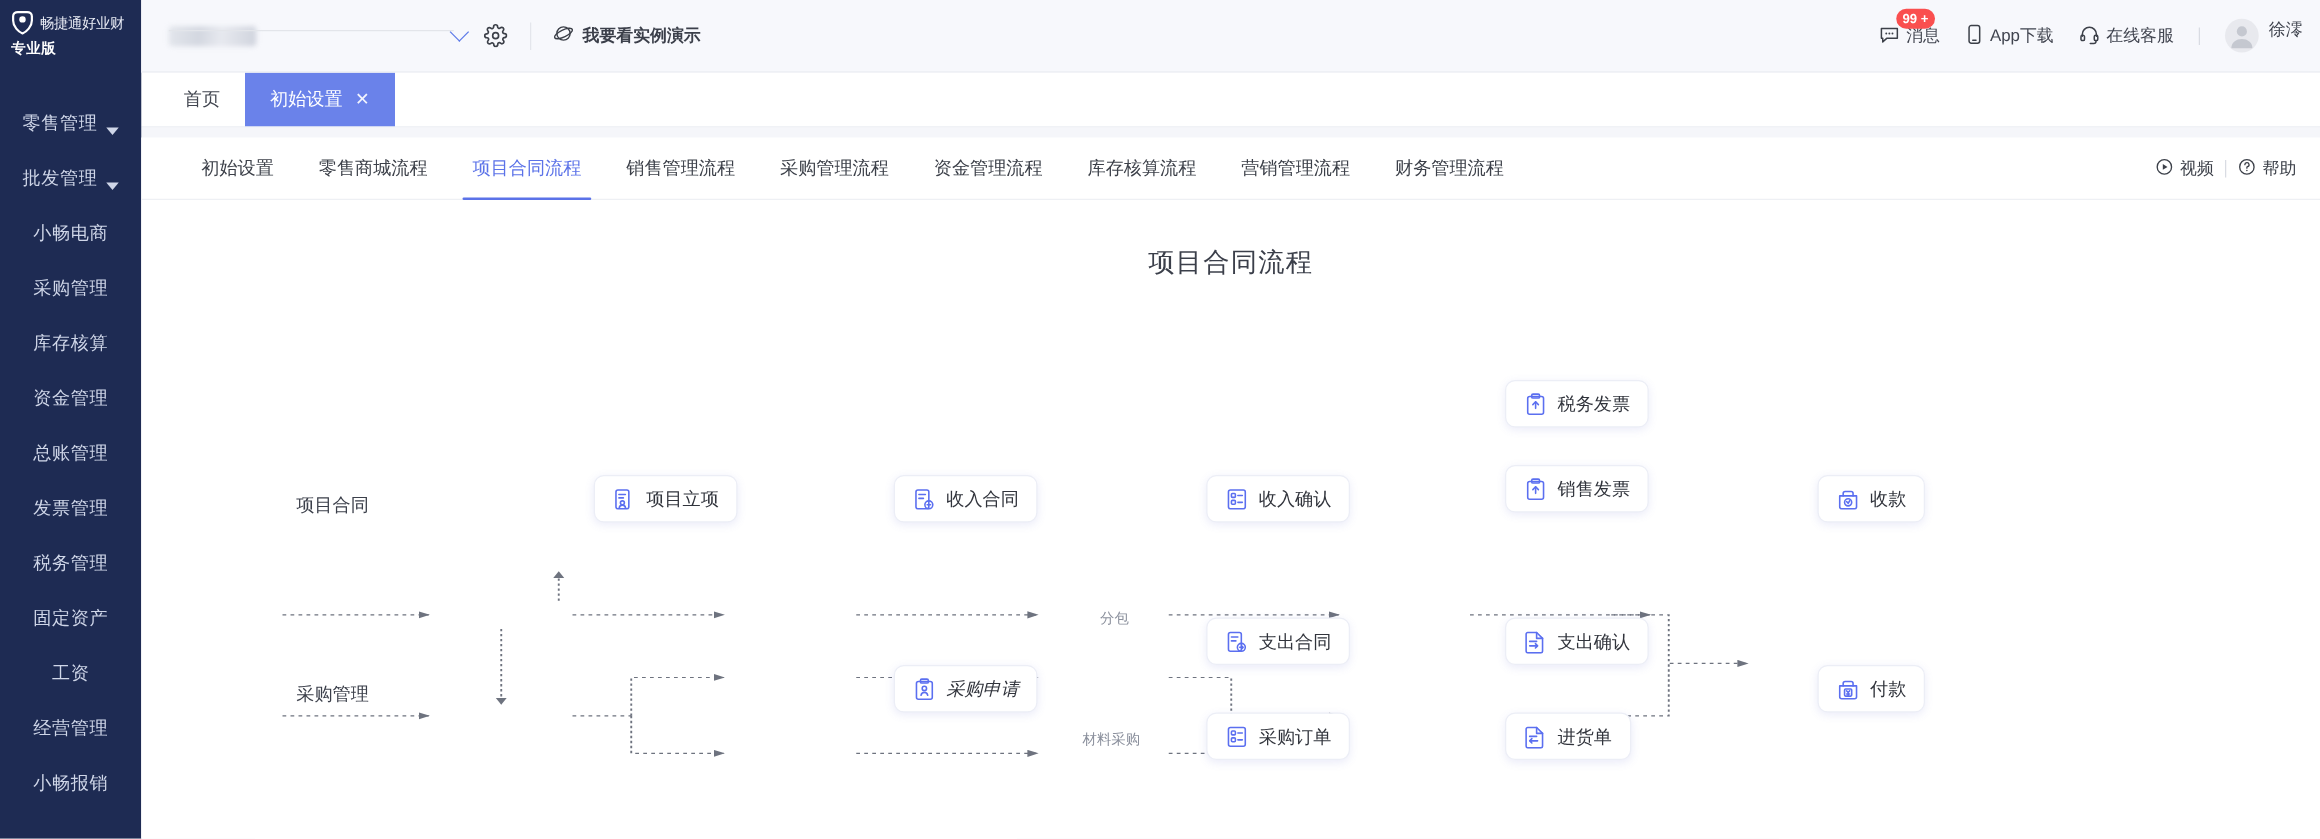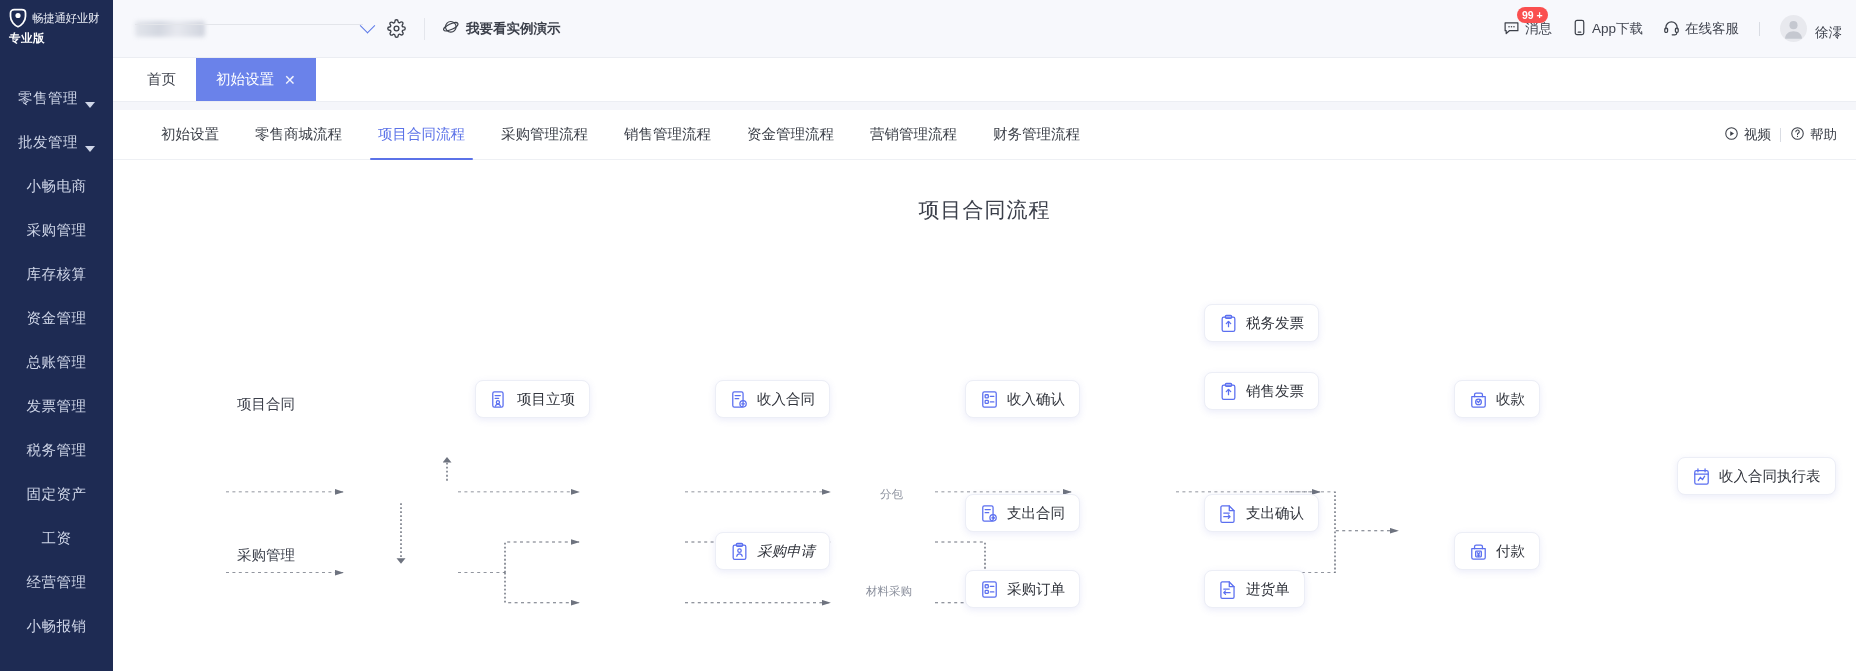--- a/index.html
+++ b/index.html
@@ -67,21 +67,21 @@
   .gear-btn { margin-left: 2px; cursor: pointer; display:flex; align-items:center; }
   .vdiv { width: 1px; height: 22px; background: #e4e6ec; margin: 0 18px; }
   .demo-link { display: flex; align-items: center; gap: 6px; color: #3b3f4a; font-size: 13.5px; cursor: pointer; font-weight: bold; }
   .topbar-right { margin-left: auto; display: flex; align-items: center; gap: 20px; }
   .tb-item { display: flex; align-items: center; gap: 5px; color: #40444f; font-size: 13.5px; cursor: pointer; position: relative; }
   .badge {
     position: absolute; top: -12px; left: 14px;
     background: #fa4f4f; color: #fff; font-size: 10.5px; line-height: 1;
     border-radius: 9px; padding: 3px 5px 3px 5px; font-weight: 700; white-space: nowrap;
   }
-  .avatar-wrap { display:flex; align-items:flex-end; gap:8px; }
+  .avatar-wrap { display:flex; align-items:flex-start; gap:8px; }
   .avatar {
     width: 27px; height: 27px; border-radius: 50%; background: #e8e9ee;
     display: flex; align-items: center; justify-content: center; overflow:hidden;
   }
   .uname { color:#3b3f4a; font-size:13.5px; white-space:nowrap; }
 
   
   .tabstrip {
     height: 44px; background: #ffffff; display: flex; align-items: stretch;
     padding-left: 14px; border-bottom: 1px solid #eceef3;
@@ -289,23 +289,24 @@
         </div>
       </div>
 
     <section class="content">
 
       <div class="subnav">
         <div id="subnav-tabs" style="display:flex;align-items:stretch;">
             <div class="subtab">初始设置</div>
             <div class="subtab">零售商城流程</div>
             <div class="subtab active">项目合同流程</div>
+            <div class="subtab">销售管理流程</div>
             <div class="subtab">采购管理流程</div>
-            <div class="subtab">销售管理流程</div>
             <div class="subtab">资金管理流程</div>
+            <div class="subtab">库存核算流程</div>
             <div class="subtab">营销管理流程</div>
             <div class="subtab">财务管理流程</div>
           </div>
         <div class="subnav-right">
           <div class="snr-item">
             <span>
               <svg width="15" height="15" viewBox="0 0 24 24" fill="none" stroke="#3c4049" stroke-width="1.7">
                 <circle cx="12" cy="12" r="9.2"></circle>
                 <path d="M10 8.2l6 3.8-6 3.8z" fill="#3c4049" stroke="none"></path>
               </svg>
@@ -429,32 +430,20 @@
             <span class="ico">
               <svg width="19" height="19" viewBox="0 0 24 24" fill="none" stroke="#5b6ff0" stroke-width="1.6" stroke-linecap="round" stroke-linejoin="round">
                 <path d="M3.5 8.5h17v11a2 2 0 0 1-2 2h-13a2 2 0 0 1-2-2z"></path>
                 <path d="M7 8.5V6a2 2 0 0 1 2-2h6a2 2 0 0 1 2 2v2.5"></path>
                 <circle cx="12" cy="15" r="3.6"></circle>
                 <path d="M10.4 14.2l1.6 1.8 1.6-2.6"></path>
               </svg>
             </span>
             <span>收款</span>
           </div>
-          <div class="node" style="left: 1564px; top: 233px;">
-            <span class="ico">
-              <svg width="19" height="19" viewBox="0 0 24 24" fill="none" stroke="#5b6ff0" stroke-width="1.6" stroke-linecap="round" stroke-linejoin="round">
-                <rect x="3.5" y="4.5" width="17" height="17" rx="2"></rect>
-                <line x1="3.5" y1="9" x2="20.5" y2="9"></line>
-                <line x1="7.5" y1="2.4" x2="7.5" y2="6"></line>
-                <line x1="16.5" y1="2.4" x2="16.5" y2="6"></line>
-                <path d="M8 17l2.6-4 2.6 3 2.8-4.4"></path>
-              </svg>
-            </span>
-            <span>收入合同执行表</span>
-          </div>
           <div class="node" style="left: 602px; top: 308px; font-style: italic;">
             <span class="ico">
               <svg width="19" height="19" viewBox="0 0 24 24" fill="none" stroke="#5b6ff0" stroke-width="1.6" stroke-linecap="round" stroke-linejoin="round">
                 <rect x="4" y="4" width="16" height="18" rx="2"></rect>
                 <rect x="8" y="1.6" width="8" height="4" rx="1.4"></rect>
                 <circle cx="12" cy="11" r="2.2"></circle>
                 <path d="M8.6 18c.4-2 1.8-3 3.4-3s3 1 3.4 3"></path>
               </svg>
             </span>
             <span>采购申请</span>

